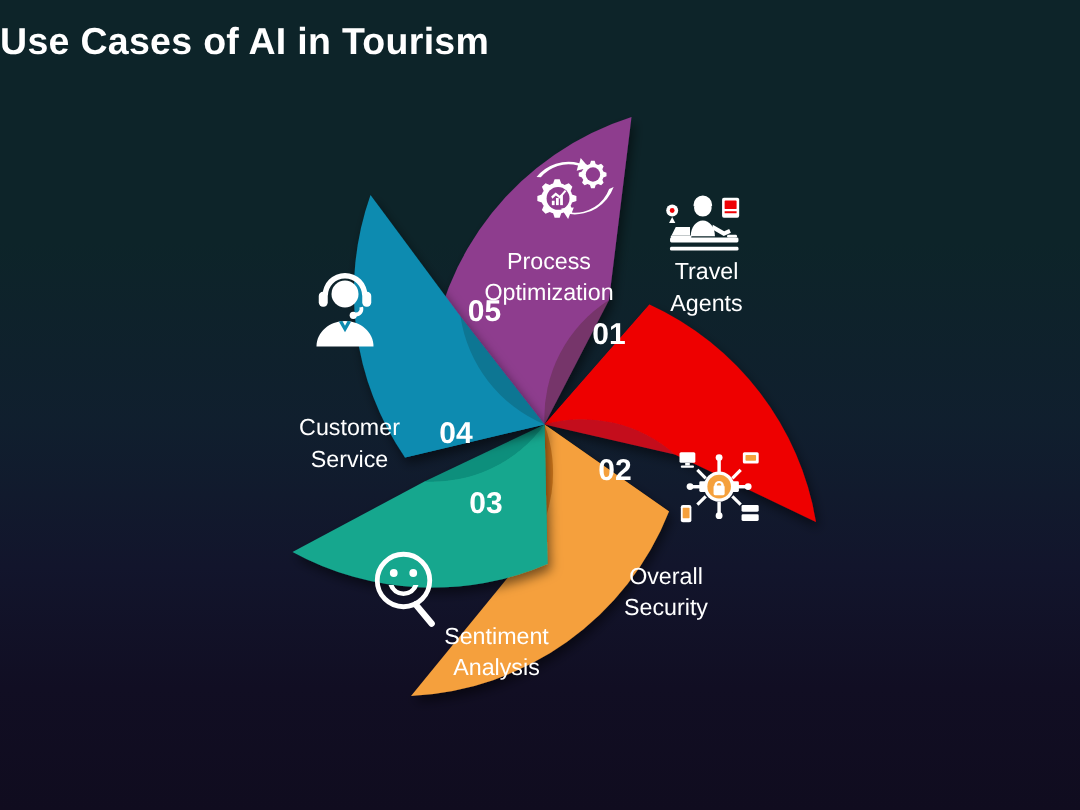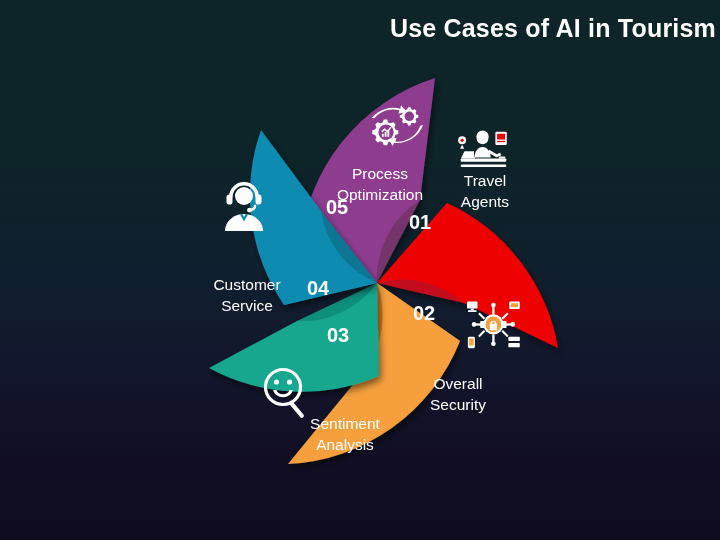--- a/index.html
+++ b/index.html
@@ -24,29 +24,29 @@
         #12152c 70%,
         #110e23 85%,
         #100c1f 100%);
     overflow: hidden;
   }
   .title {
     position: absolute;
     top: 14px;
     left: 0;
     width: 716px;
-    text-align: right;
+    text-align: left;
     color: #ffffff;
     font-size: 25px;
     font-weight: bold;
     letter-spacing: 0.2px;
   }
   .wheel {
     position: absolute;
-    left: 152px;
+    left: 138px;
     top: 58px;
     width: 450px;
     height: 450px;
   }
   .wheel svg {
     display: block;
   }
   .seg-label {
     fill: #ffffff;
     font-family: "Liberation Sans", sans-serif;

